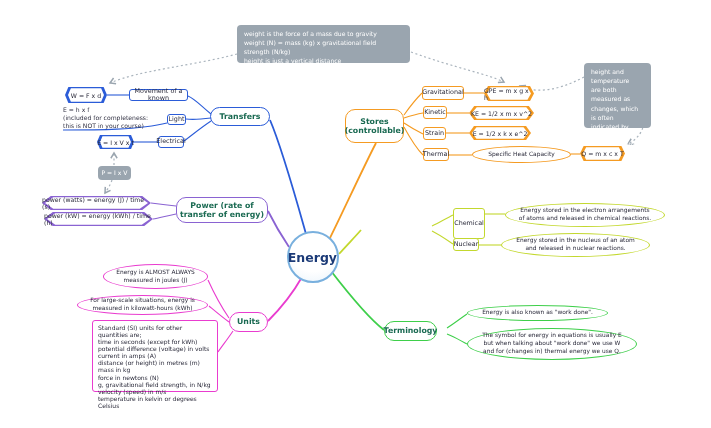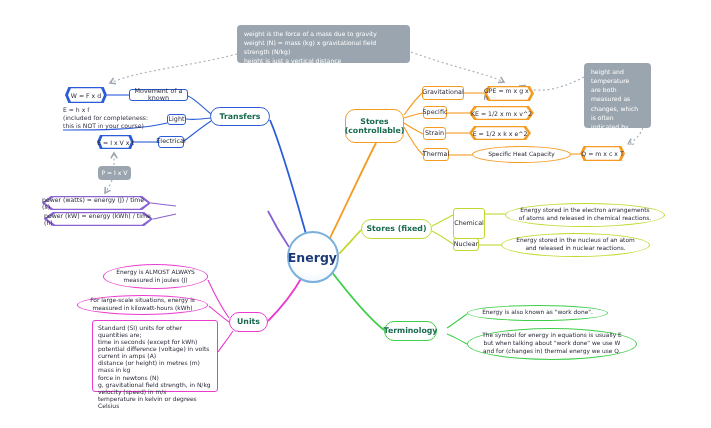--- a/index.html
+++ b/index.html
@@ -138,62 +138,63 @@
   <div class="abs box blue" style="left:167px;top:114px;width:19px;height:11px;">
     <span>Light</span>
   </div>
   <div class="abs box blue" style="left:158px;top:136px;width:26px;height:12px;">
     <span>Electrical</span>
   </div>
   <div class="abs hex blue" style="left:97px;top:135px;width:37px;height:14px;">
     <span>E = I x V x t</span>
   </div>
 
+  <div class="abs node purple ml" style="left:176px;top:197px;width:92px;height:26px;">
+    <span class="ml">Power (rate of
+transfer of energy)</span>
+  </div>
   <div class="abs hex purple" style="left:42px;top:196px;width:109px;height:14px;">
     <span>power (watts) = energy (J) / time (s)</span>
   </div>
   <div class="abs hex purple" style="left:44px;top:212px;width:109px;height:14px;">
     <span>power (kW) = energy (kWh) / time (h)</span>
   </div>
 
   <div class="abs node orange" style="left:345px;top:109px;width:59px;height:34px;">
     <span class="ml">Stores
 (controllable)</span>
   </div>
   <div class="abs box orange" style="left:422px;top:86px;width:42px;height:14px;">
     <span>Gravitational</span>
   </div>
   <div class="abs hex orange" style="left:484px;top:86px;width:50px;height:15px;">
     <span>GPE = m x g x h</span>
   </div>
   <div class="abs box orange" style="left:423px;top:106px;width:24px;height:13px;">
-    <span>Specific</span>
+    <span>Kinetic</span>
   </div>
   <div class="abs hex orange" style="left:469px;top:106px;width:65px;height:14px;">
     <span>KE = 1/2 x m x v^2</span>
   </div>
   <div class="abs box orange" style="left:423px;top:127px;width:23px;height:13px;">
     <span>Strain</span>
   </div>
   <div class="abs hex orange" style="left:469px;top:126px;width:62px;height:14px;">
     <span>E = 1/2 x k x e^2</span>
   </div>
   <div class="abs box orange" style="left:423px;top:148px;width:26px;height:13px;">
     <span>Thermal</span>
   </div>
   <div class="abs ellipse orange" style="left:472px;top:146px;width:99px;height:17px;">
     <span>Specific Heat Capacity</span>
   </div>
   <div class="abs hex orange" style="left:580px;top:146px;width:45px;height:15px;">
     <span>Q = m x c x T</span>
   </div>
 
-  <div class="abs node ygreen" style="left:361px;top:219px;width:71px;height:20px;">
-    <span>Stores (fixed)</span>
-  </div>
   <div class="abs box ygreen" style="left:453px;top:208px;width:32px;height:31px;">
     <span>Chemical</span>
   </div>
   <div class="abs ellipse ygreen" style="left:505px;top:203px;width:160px;height:24px;">
     <span class="ml">Energy stored in the electron arrangements
 of atoms and released in chemical reactions.</span>
   </div>
   <div class="abs box ygreen" style="left:453px;top:238px;width:26px;height:13px;">
     <span>Nuclear</span>
   </div>

